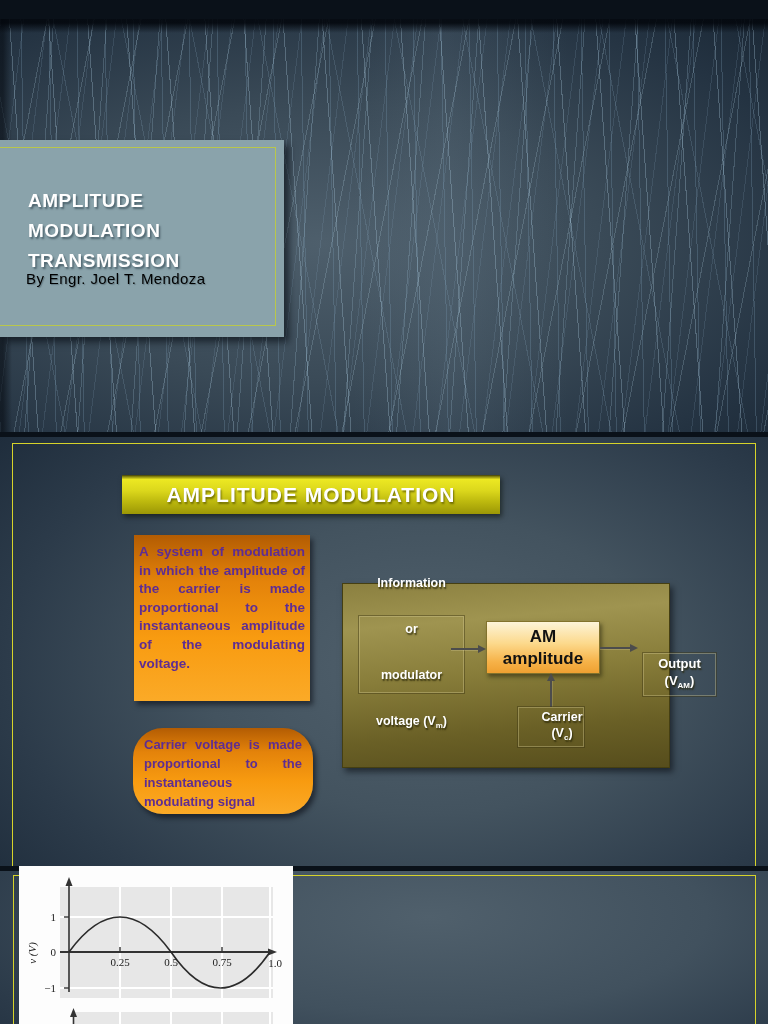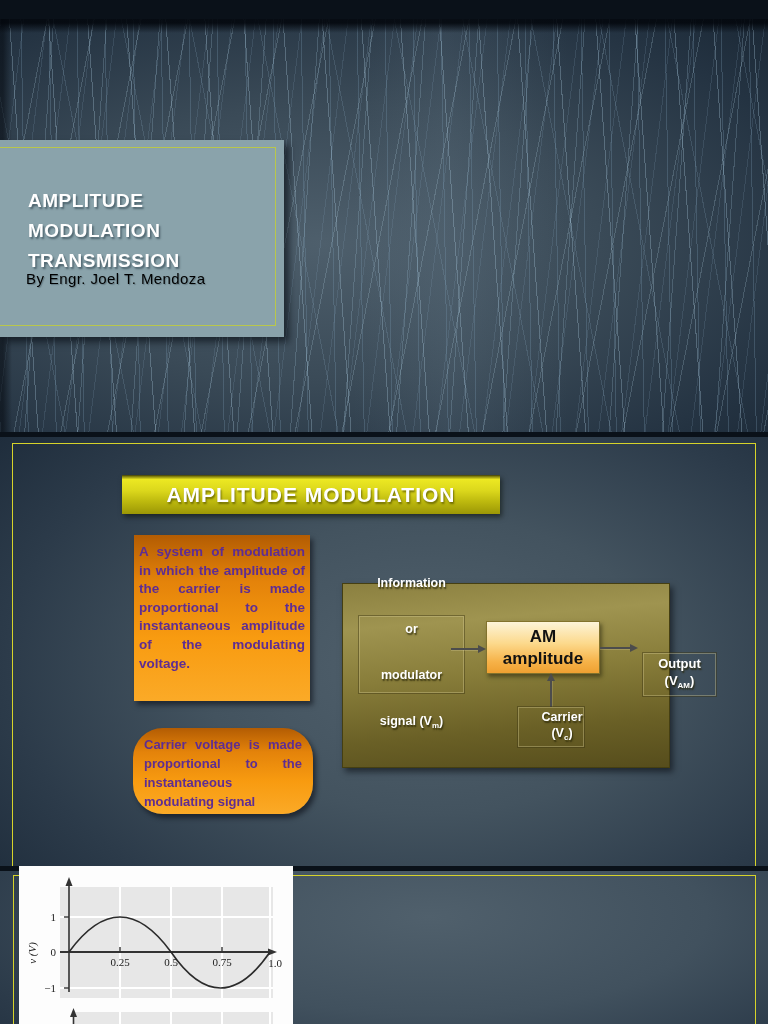--- a/index.html
+++ b/index.html
@@ -155,21 +155,21 @@
   <div class="orangebox obox1">A system of modulation in which the amplitude of the carrier is made proportional to the instantaneous amplitude of the modulating voltage.</div>
 
   <div class="orangebox obox2">Carrier voltage is made proportional to the instantaneous modulating signal</div>
 
   <div class="diagram">
 
     <div class="dbox d-info">
       <div>Information</div>
       <div>or</div>
       <div>modulator</div>
-      <div><span>signal (V</span><sub class="vsub">m</sub><span>)</span></div>
+      <div><span>voltage (V</span><sub class="vsub">m</sub><span>)</span></div>
     </div>
 
     <div class="arrowline a1"></div>
     <div class="ah-right ah1"></div>
 
     <div class="dbox d-am">
       <div>AM</div>
       <div>amplitude</div>
     </div>
 

